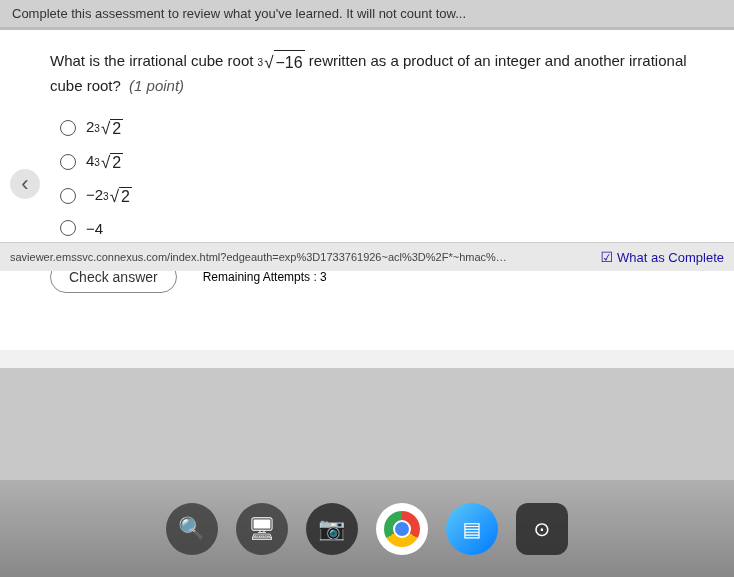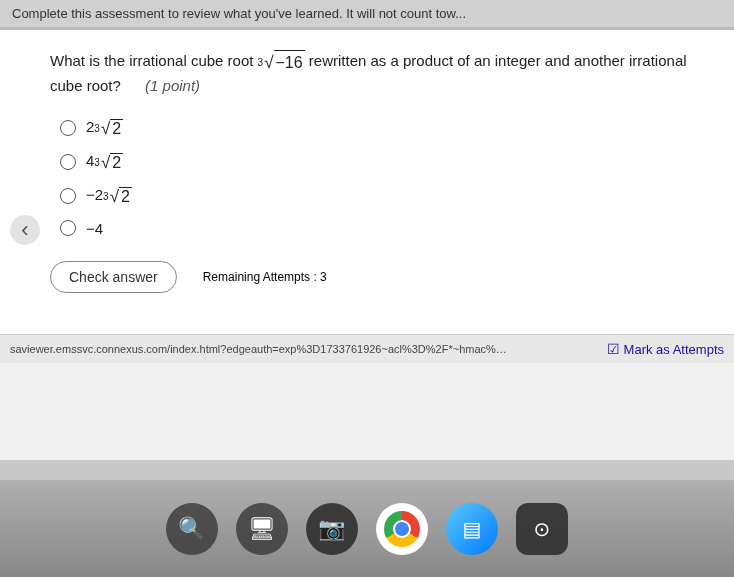--- a/index.html
+++ b/index.html
@@ -9,21 +9,21 @@
       height: 577px;
       overflow: hidden;
       font-family: Arial, sans-serif;
       background: #c8c8c8;
       position: relative;
     }
 
     .main-content {
       background: #f0f0f0;
       width: 100%;
-      height: 460px;
+      height: 368px;
       position: relative;
       overflow: hidden;
     }
 
     .top-bar {
       background: #d0d0d0;
       padding: 6px 12px;
       font-size: 13px;
       color: #333;
       border-bottom: 1px solid #bbb;
@@ -239,21 +239,21 @@
 
     <div class="question-text">
       <span>What is the irrational cube root </span>
       
       <span class="cube-root">
         <span class="radical-index">3</span>
         <span class="radical-symbol">√</span>
         <span class="radical-content">−16</span>
       </span>
       <span> rewritten as a product of an integer and another irrational cube root?</span>
-      <span style="font-style:italic; color:#555; margin-left:20px;">(1 point)</span>
+      <span style="font-style:italic; color:#555; margin-left:4px;">(1 point)</span>
     </div>
 
     <div class="options-container">
 
       <div class="option-item">
         <div class="radio-circle"></div>
         <span class="option-label">
           2<span class="cube-root">
             <span class="radical-index">3</span>
             <span class="radical-symbol">√</span>
@@ -295,21 +295,21 @@
       <button class="check-answer-btn">Check answer</button>
       <span class="remaining-text">Remaining Attempts : 3</span>
     </div>
 
   </div>
 
   <div class="bottom-status-bar">
     <span style="font-size:11px; color:#444; overflow:hidden; text-overflow:ellipsis; white-space:nowrap; max-width:500px;">saviewer.emssvc.connexus.com/index.html?edgeauth=exp%3D1733761926~acl%3D%2F*~hmac%3Ddde214e557235471e57ebc</span>
     <a class="mark-complete-link">
       <span style="font-size:14px;">☑</span>
-      <span>Mark as Attempts</span>
+      <span>What as Complete</span>
     </a>
   </div>
 
 </div>
 
 <div class="taskbar">
 
   <div class="taskbar-icon" style="background:rgba(50,50,50,0.75);">
     <span style="font-size:22px;">🔍</span>
   </div>

